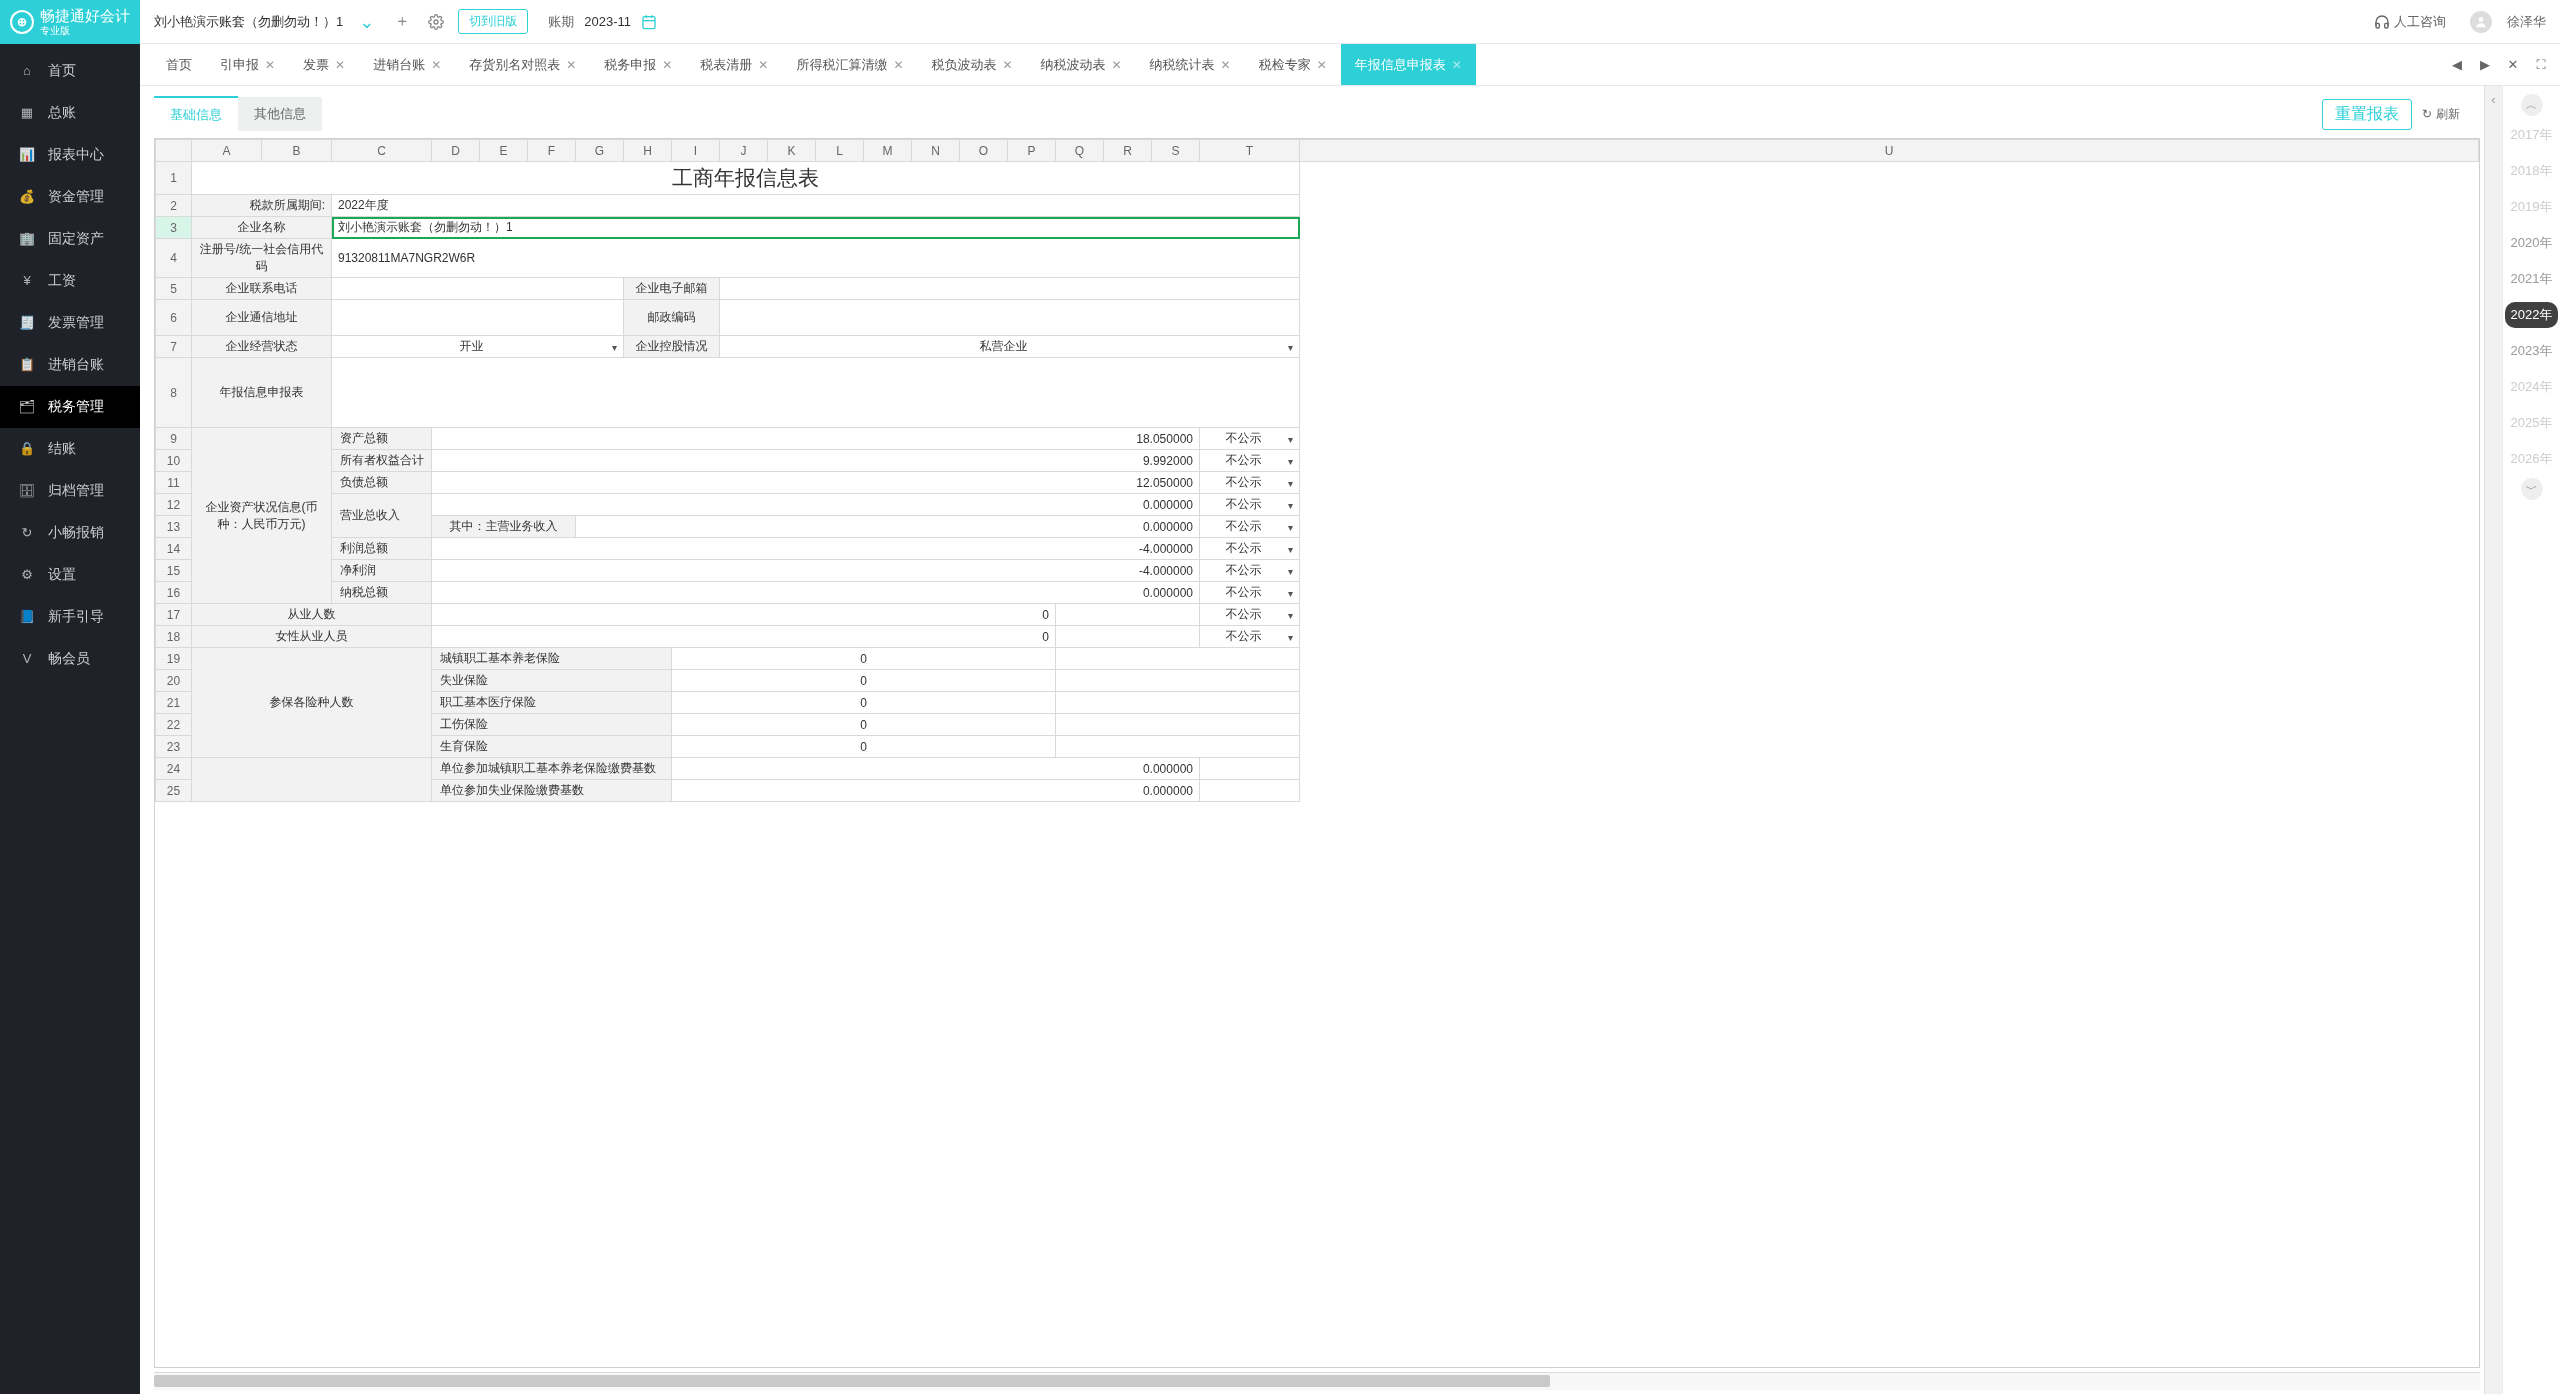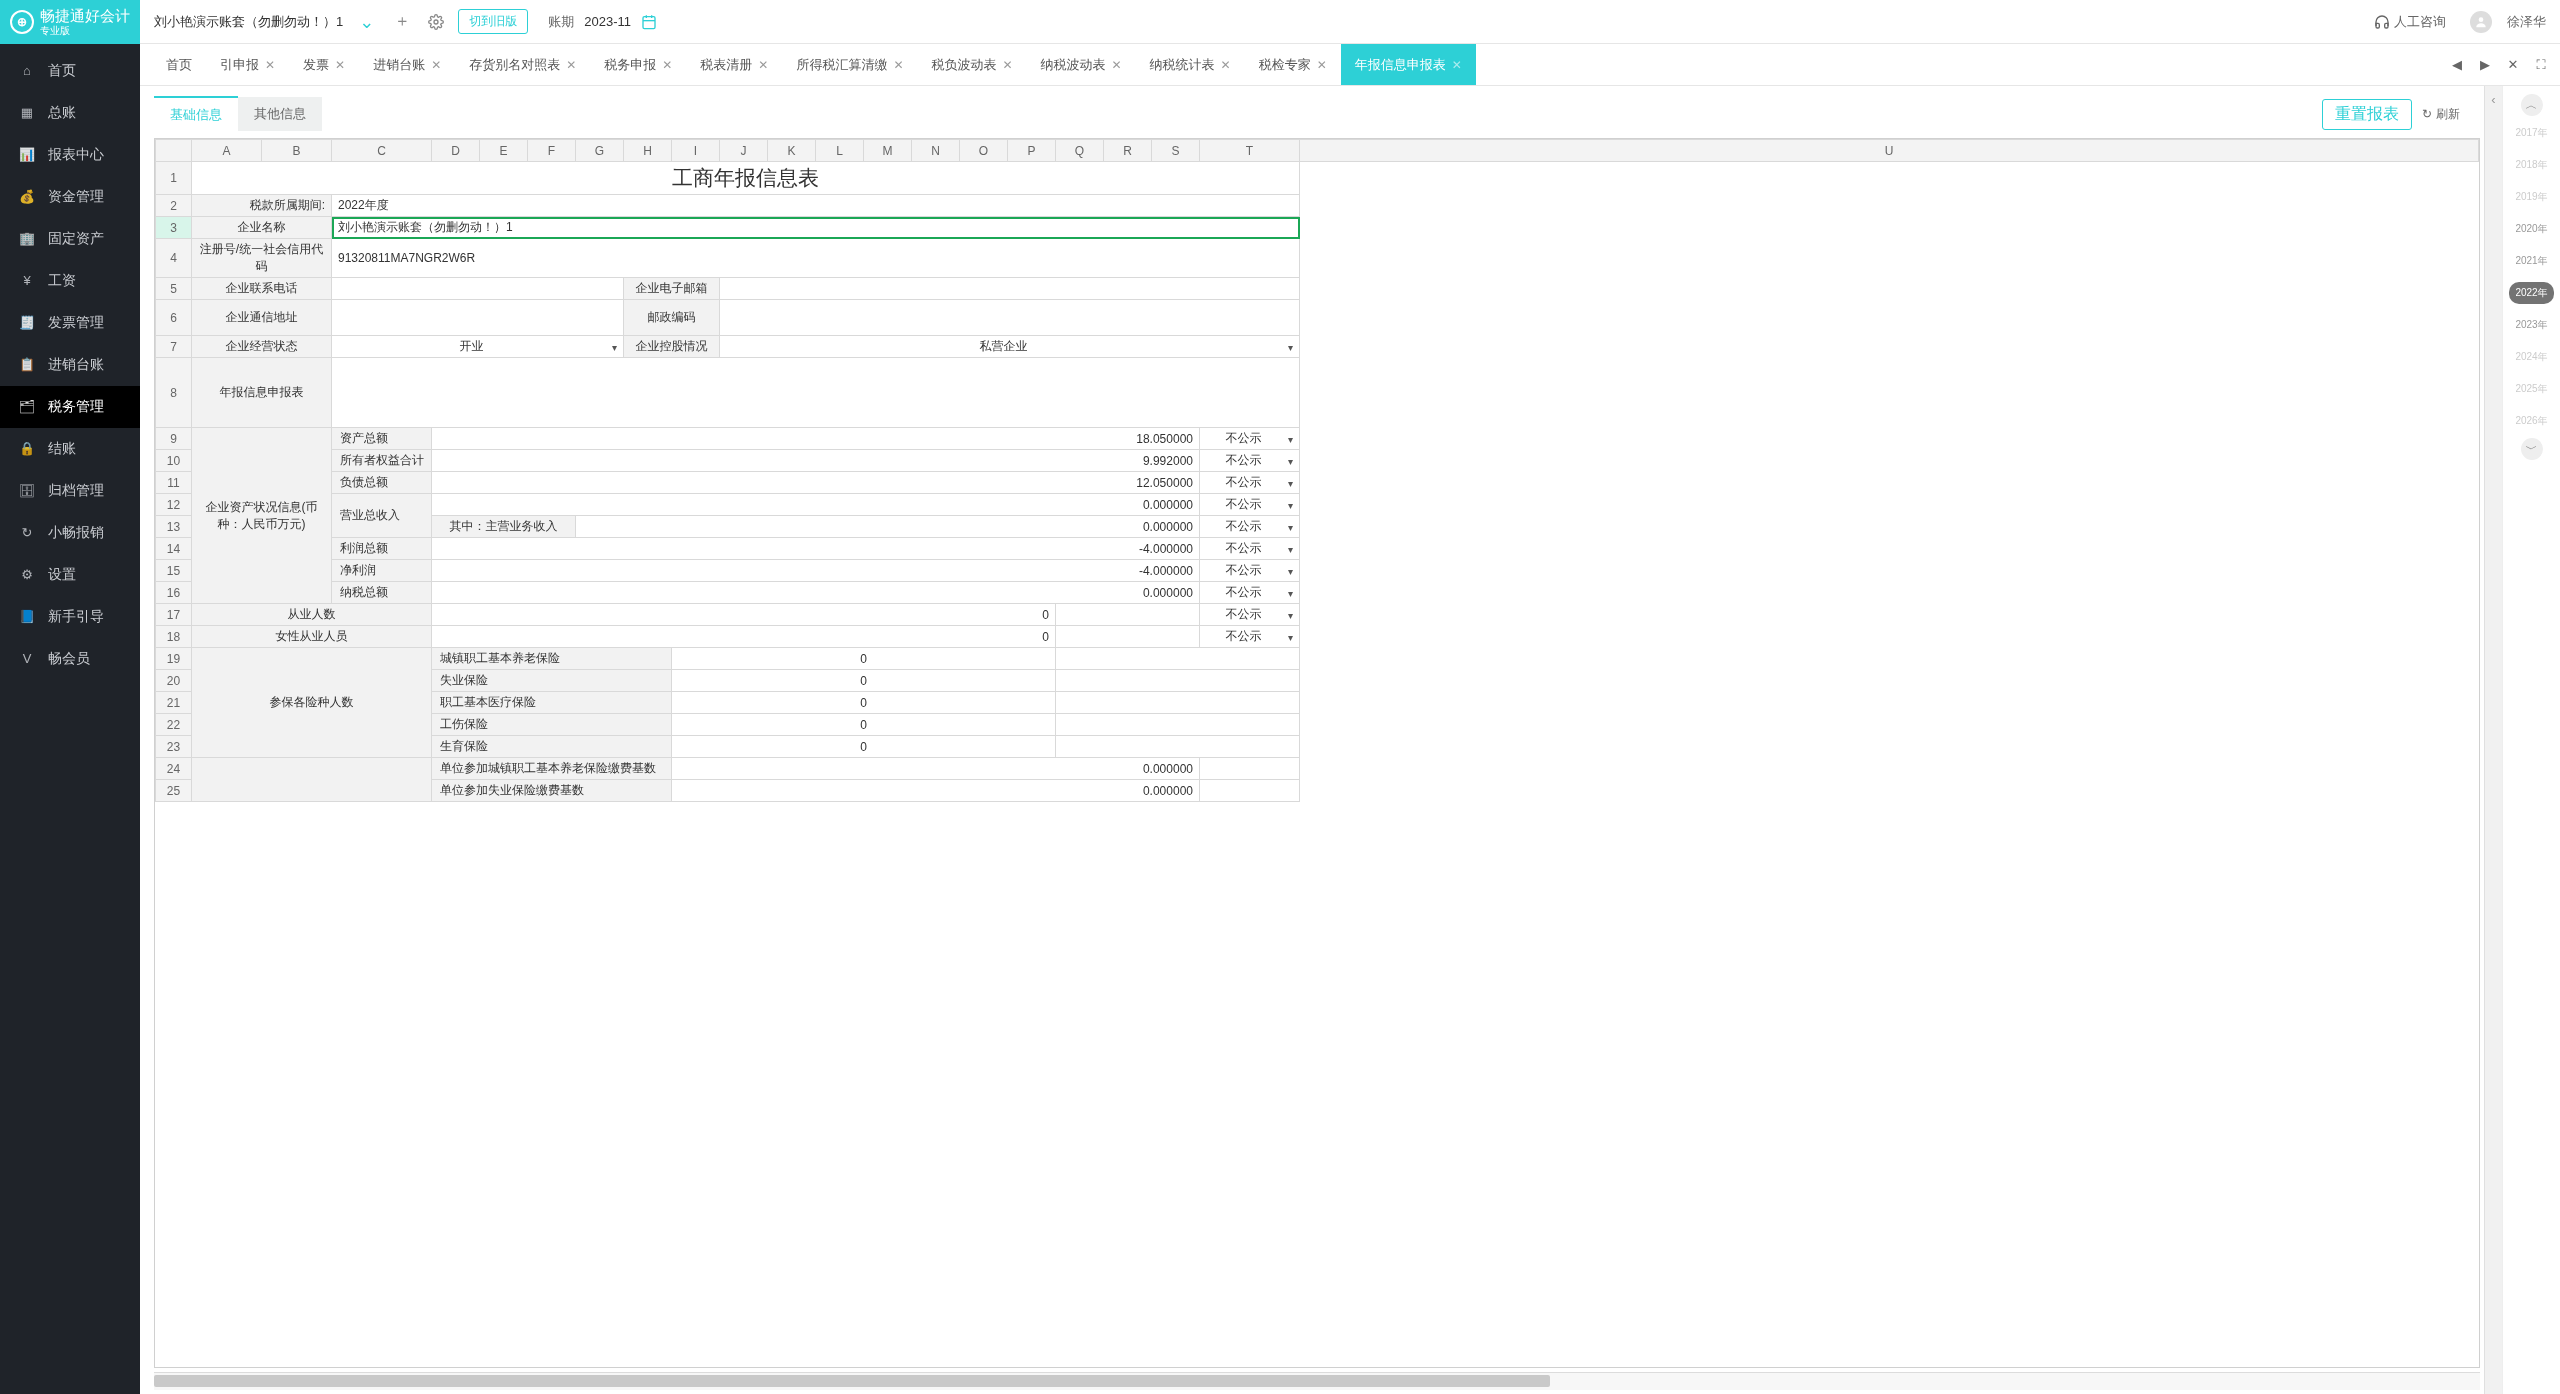--- a/index.html
+++ b/index.html
@@ -77,22 +77,22 @@
 .col-val { width: 48px; }
 .col-U { width: 100px; }
 
 .hscroll-strip { height: 18px; border-top: 1px solid #dcdcdc; background: #f7f7f7; margin: 0 4px 4px 14px; position: relative; }
 .hscroll-strip .thumb { position: absolute; left: 0; top: 2px; height: 12px; width: 60%; background: #c9c9c9; border-radius: 2px; }
 
 
 .year-collapse { width: 18px; background: #f1f1f1; border-left: 1px solid #e0e0e0; display: flex; align-items: flex-start; justify-content: center; padding-top: 6px; color: #999; cursor: pointer; }
 .year-rail { width: 58px; background: #fff; border-left: 1px solid #eee; display: flex; flex-direction: column; align-items: center; padding: 8px 0; gap: 6px; }
 .year-rail .rail-btn { width: 22px; height: 22px; border-radius: 50%; background: #eee; color: #888; display: flex; align-items: center; justify-content: center; font-size: 12px; cursor: pointer; }
-.year-rail .year { font-size: 10px; color: #999; padding: 4px 6px; border-radius: 10px; cursor: pointer; }
-.year-rail .year.active { background: #737373; color: #fff; }
+.year-rail .year { font-size: 13px; color: #999; padding: 4px 6px; border-radius: 10px; cursor: pointer; }
+.year-rail .year.active { background: #404040; color: #fff; }
 .year-rail .year.inactive { color: #ccc; }
 
 svg { display: block; }
 </style>
 </head>
 <body>
 
 <div class="app">
 
   <div class="sidebar">

